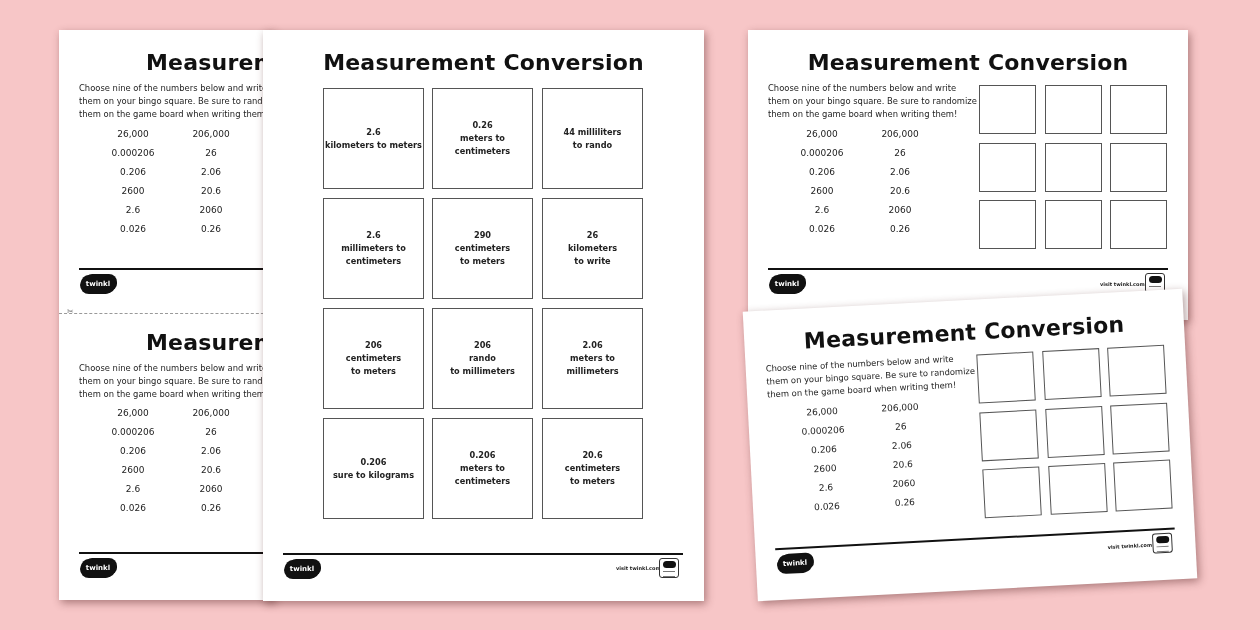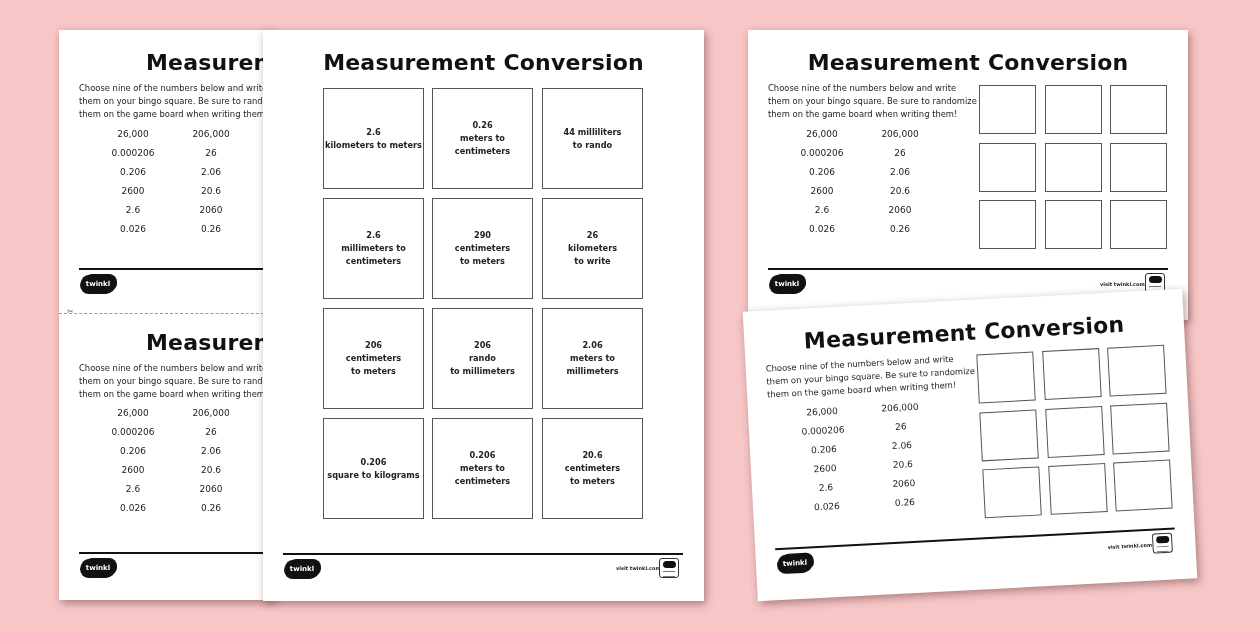--- a/index.html
+++ b/index.html
@@ -123,21 +123,21 @@
         <div>to millimeters</div>
     </div>
     <div class="card" style="left:279px; top:278px; width:101px; height:101px;">
       <div>2.06</div>
         <div>meters to</div>
         <div>millimeters</div>
     </div>
 
     <div class="card" style="left:60px; top:388px; width:101px; height:101px;">
       <div>0.206</div>
-        <div>square to kilograms</div>
+        <div>sure to kilograms</div>
         <div></div>
     </div>
     <div class="card" style="left:169px; top:388px; width:101px; height:101px;">
       <div>0.206</div>
         <div>meters to</div>
         <div>centimeters</div>
     </div>
     <div class="card" style="left:279px; top:388px; width:101px; height:101px;">
       <div>20.6</div>
         <div>centimeters</div>

